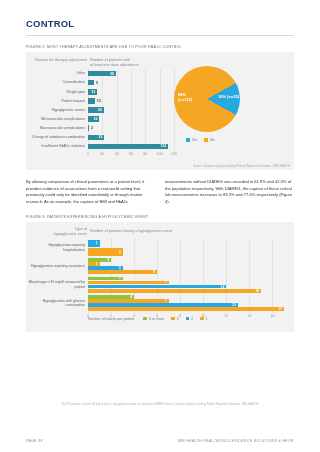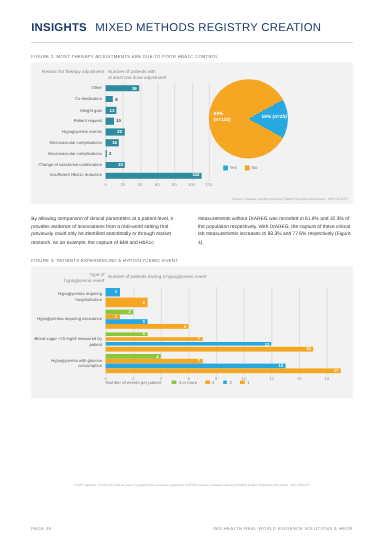--- a/index.html
+++ b/index.html
@@ -63,22 +63,21 @@
   .footnote { position:absolute; left:0; right:0; text-align:center;
               font-size:2.7px; color:#b0b0b0; line-height:1.5; }
 </style>
 </head>
 <body>
 
 <div class="page">
 
   <div class="header">
     <div class="header-line">
-      <span class="brand">INSIGHTS</span>
-      <span class="sect">MIXED METHODS REGISTRY CREATION</span>
+      <span class="brand">CONTROL</span>
     </div>
   </div>
   <div class="rule"></div>
 
   <div class="figcap">FIGURE 2: MOST THERAPY ADJUSTMENTS ARE DUE TO POOR HbA1C CONTROL</div>
 
   <div class="panel" id="fig2-panel">
 
     <div class="axis-title" style="left:3px; top:6px; width:58px; text-align:right;">Reason for therapy adjustment</div>
     <div class="axis-title" style="left:64px; top:6px; width:75px; white-space:pre-line;">Number of patients with

